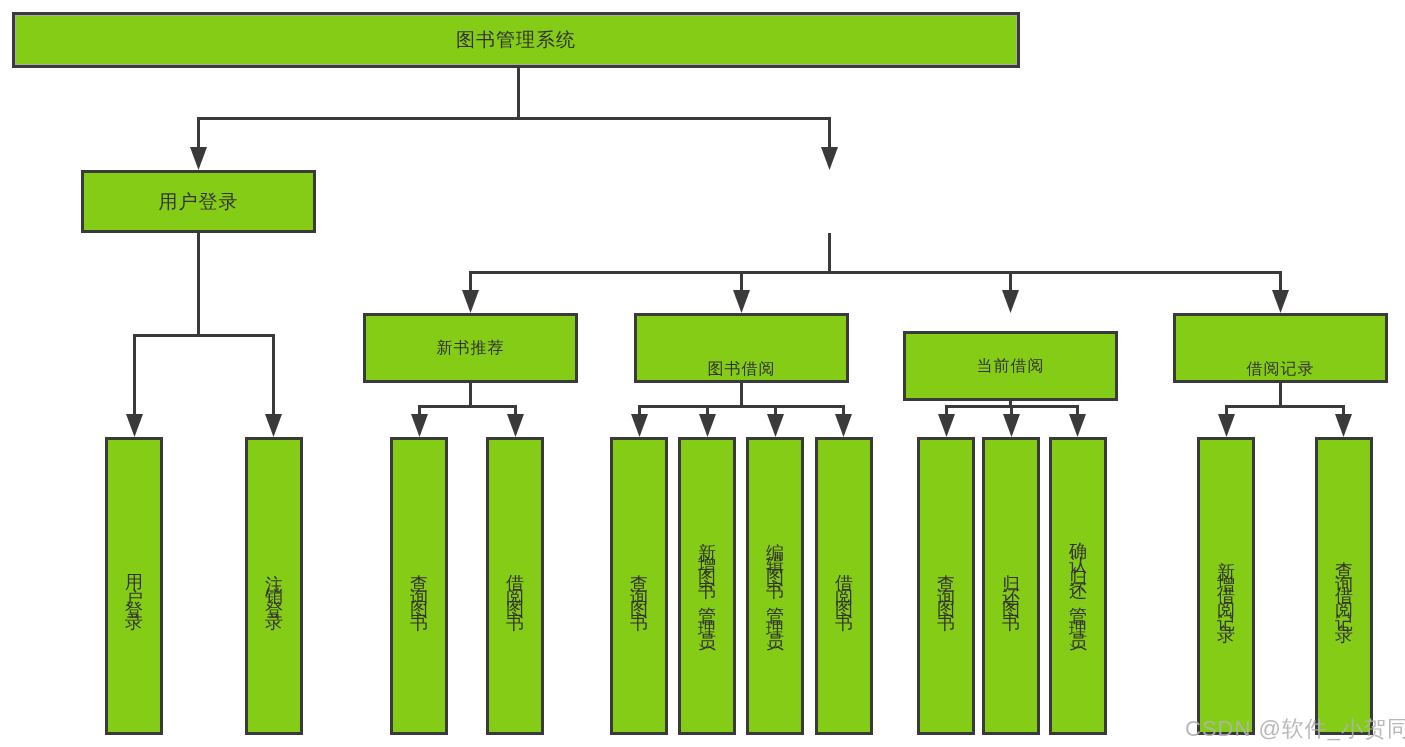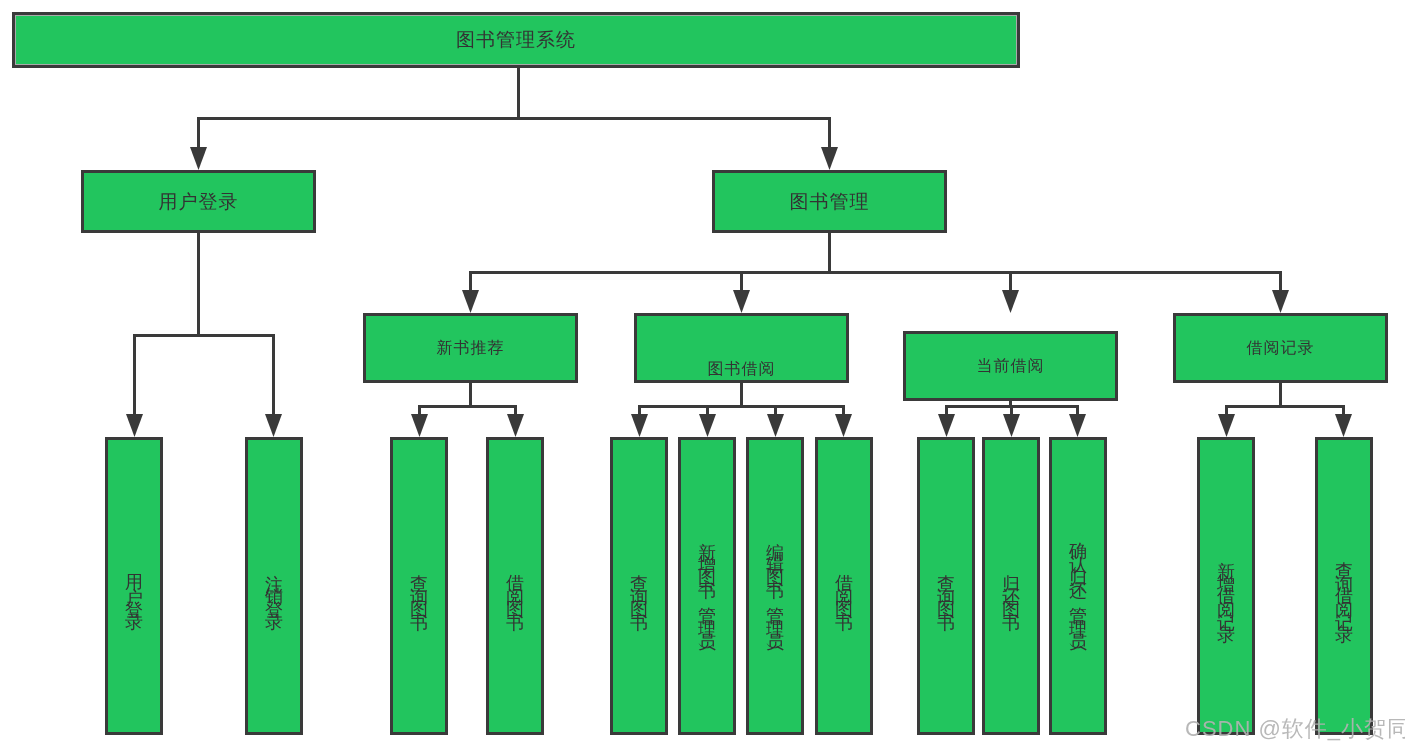--- a/index.html
+++ b/index.html
@@ -19,21 +19,21 @@
     position: absolute;
     left: 0; top: 0;
     width: 1405px;
     height: 747px;
     pointer-events: none;
   }
   .node {
     position: absolute;
     box-sizing: border-box;
     border: 3px solid #3a3a3a;
-    background: #22c55e;
+    background: #84cc16;
     display: flex;
     align-items: center;
     justify-content: center;
     color: #333333;
     font-size: 19px;
     letter-spacing: 1px;
     z-index: 2;
   }
   .node.root {
     left: 12px; top: 12px; width: 1008px; height: 56px;
@@ -112,34 +112,31 @@
     </g>
   </svg>
 
   <div class="node root">
     <span>图书管理系统</span>
   </div>
 
   <div class="node lvl2" style="left:81px;">
     <span>用户登录</span>
   </div>
-  <div class="node lvl2" style="left:712px;">
-    <span>图书管理</span>
-  </div>
 
   <div class="node lvl3" style="left:363px;">
     <span>新书推荐</span>
   </div>
   <div class="node lvl3" style="left:634px;align-items:flex-end;">
     <span>图书借阅</span>
   </div>
   <div class="node lvl3" style="left:903px;margin-top:18px;">
     <span>当前借阅</span>
   </div>
-  <div class="node lvl3" style="left:1173px;">
+  <div class="node lvl3" style="left:1173px;align-items:flex-end;">
     <span>借阅记录</span>
   </div>
 
   <div class="node leaf" style="left:105px;">
     <span class="vtext">用户登录</span>
   </div>
   <div class="node leaf" style="left:245px;">
     <span class="vtext">注销登录</span>
   </div>
 

